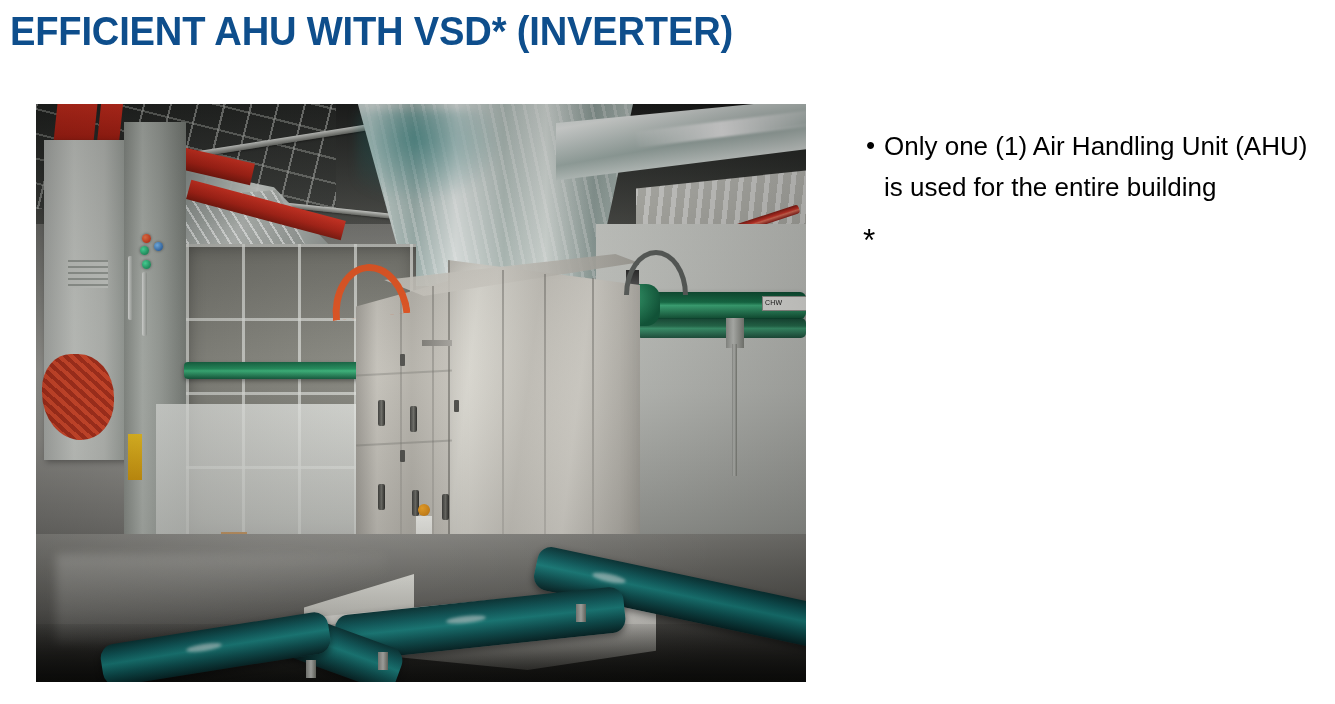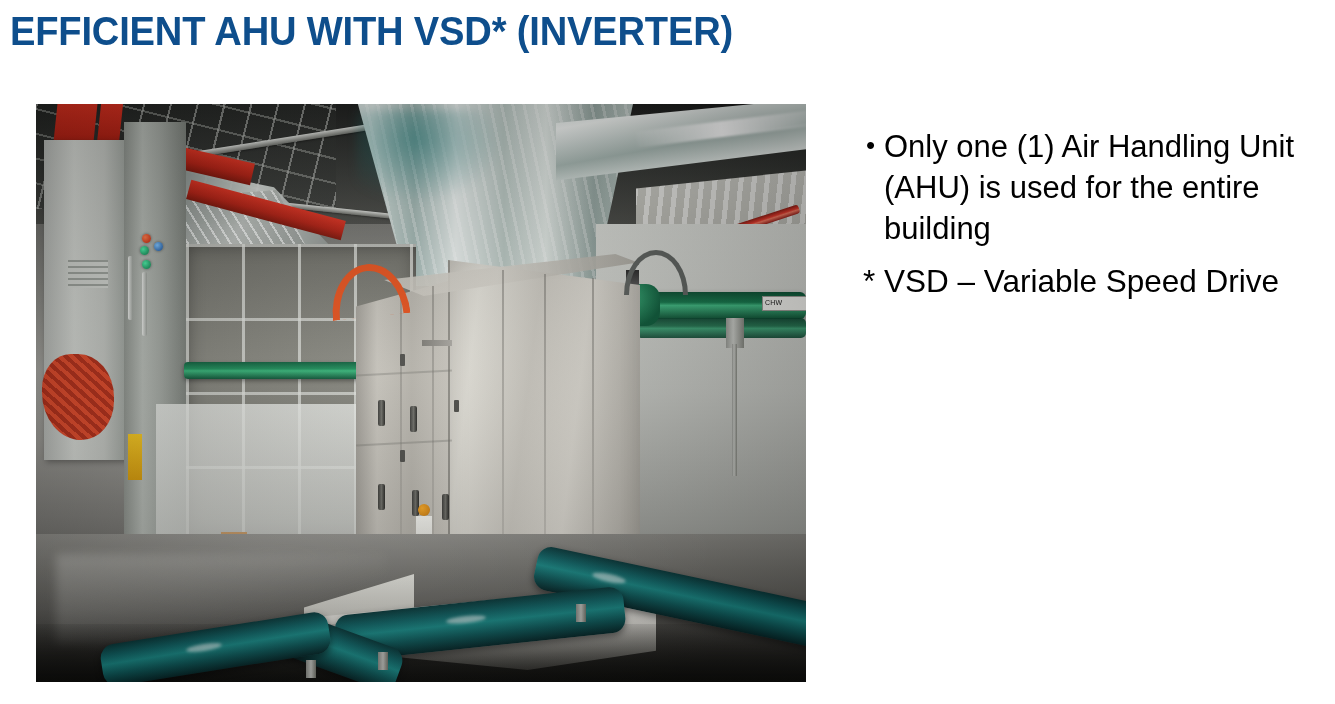--- a/index.html
+++ b/index.html
@@ -446,21 +446,21 @@
   .text-col {
     position: absolute;
     left: 858px;
     top: 126px;
     width: 470px;
   }
   .bullet {
     position: relative;
     padding-left: 26px;
     margin-bottom: 12px;
-    font-size: 31px;
+    font-size: 26px;
     line-height: 41px;
     color: #000000;
     font-family: "Liberation Sans", sans-serif;
   }
   .bullet::before {
     content: "\2022";
     position: absolute;
     left: 8px;
     top: -1px;
     font-size: 26px;
@@ -589,15 +589,14 @@
   </div>
 </div>
 
 <div class="text-col">
 
   <div class="bullet">Only one (1) Air Handling Unit (AHU) is used for the entire building</div>
 
 
   <div class="footnote">
     <span class="star">*</span>
-    <span>VSD – Variable Speed Drive</span>
   </div>
 </div>
 
 </body></html>

